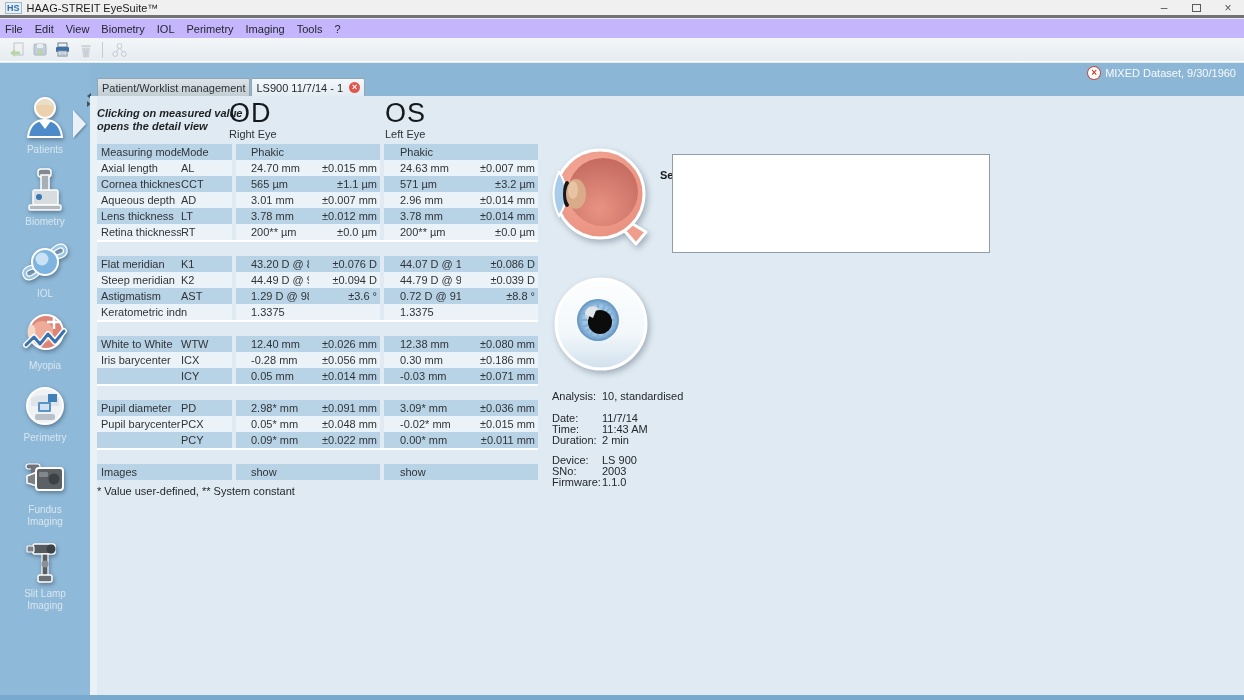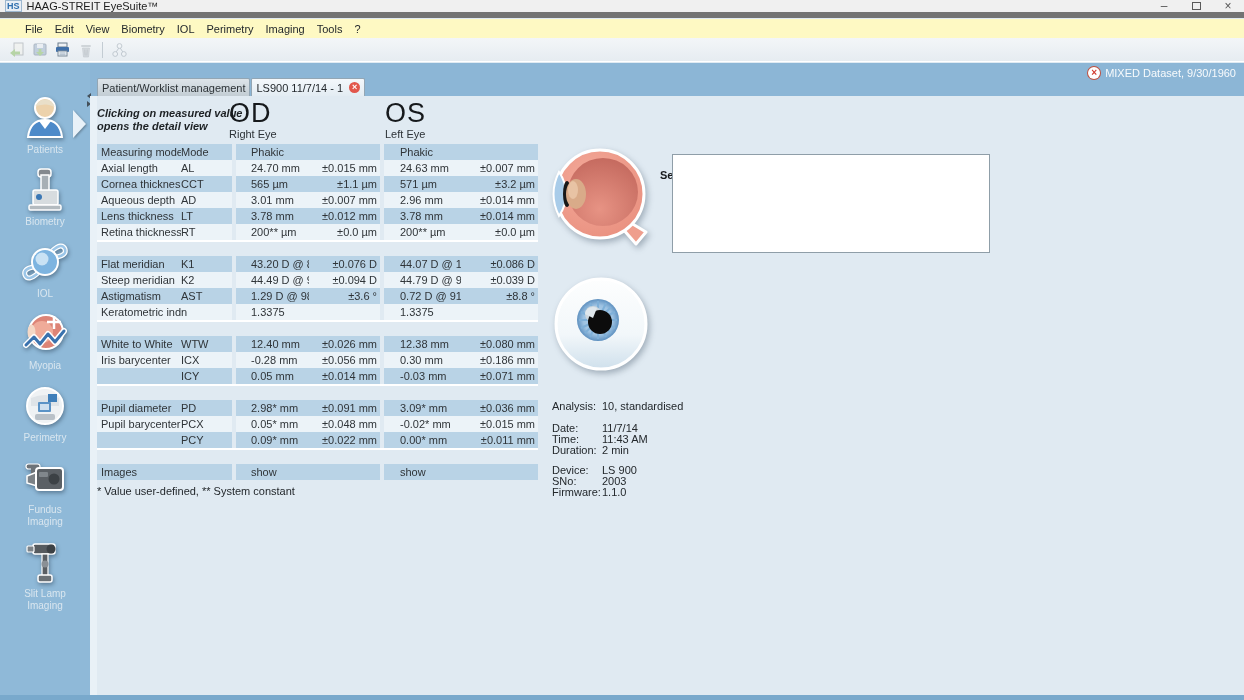--- a/index.html
+++ b/index.html
@@ -5,30 +5,30 @@
   * { margin:0; padding:0; box-sizing:border-box; }
   html,body { width:1244px; height:700px; }
   body {
     font-family:"Liberation Sans","DejaVu Sans",sans-serif;
     font-size:11px; color:#2f3438;
     position:relative; overflow:hidden; background:#e0eaf2;
   }
 
   
   .titlebar { position:absolute; top:0; left:0; right:0; height:18px; background:#f0f0f0;
-    border-bottom:6px solid #737373; display:flex; align-items:center; padding-left:5px; }
+    border-bottom:3px solid #737373; display:flex; align-items:center; padding-left:5px; }
   .hs-logo { color:#2f6fae; font-weight:bold; font-size:9px; margin-right:5px; border:1px solid #9db7cf; padding:0 1px; background:#e8eef5; line-height:10px; }
   .win-title { font-size:11px; color:#1c1c1c; }
   .win-controls { margin-left:auto; display:flex; height:100%; }
   .win-btn { width:32px; height:100%; display:flex; align-items:center; justify-content:center; color:#555; font-size:12px; cursor:default; }
   .maximize-box { width:9px; height:8px; border:1px solid #5a5a5a; }
 
   
-  .menubar { position:absolute; top:19px; left:0; right:0; height:19px; background:#fef9c3;
-    display:flex; align-items:center; padding-left:20px; }
+  .menubar { position:absolute; top:19px; left:0; right:0; height:19px; background:#c4b5fd;
+    display:flex; align-items:center; padding-left:0; }
   .menu-item { padding:2px 7px 2px 5px; color:#23282c; }
 
   
   .toolbar { position:absolute; top:38px; left:0; right:0; height:24px;
     background:linear-gradient(#f3f6f8,#e6ecf1); border-bottom:1px solid #ffffff;
     display:flex; align-items:center; padding-left:5px; }
   .tool-btn { width:23px; height:20px; display:flex; align-items:center; justify-content:center; }
   .tool-sep { width:1px; height:16px; background:#c3ccd3; margin:0 5px; }
   .disabled { opacity:.45; }
 
@@ -89,21 +89,21 @@
   .trow.m .cell { background:#b9d3e6; }
   .trow.l .cell { background:#ecf3f8; }
   .gsep { height:16px; border-top:2px solid #ffffff; }
   .footnote { margin-top:5px; color:#23282c; }
 
   
   .eye-cross { position:absolute; left:456px; top:48px; }
   .eye-front { position:absolute; left:459px; top:178px; }
 
   
-  .analysis { position:absolute; left:462px; top:305px; color:#23282c; }
+  .analysis { position:absolute; left:462px; top:295px; color:#23282c; }
   .a-row { display:flex; line-height:11px; }
   .a-label { width:50px; }
   .a-gap { height:11px; }
 
   
   .session-label { position:absolute; left:570px; top:45px; font-weight:bold; color:#17191c;margin-top:28px; }
   .session-box { position:absolute; left:582px; top:58px; width:318px; height:99px; background:#ffffff; border:1px solid #8f9ea8; }
 </style>
 </head>
 <body>

